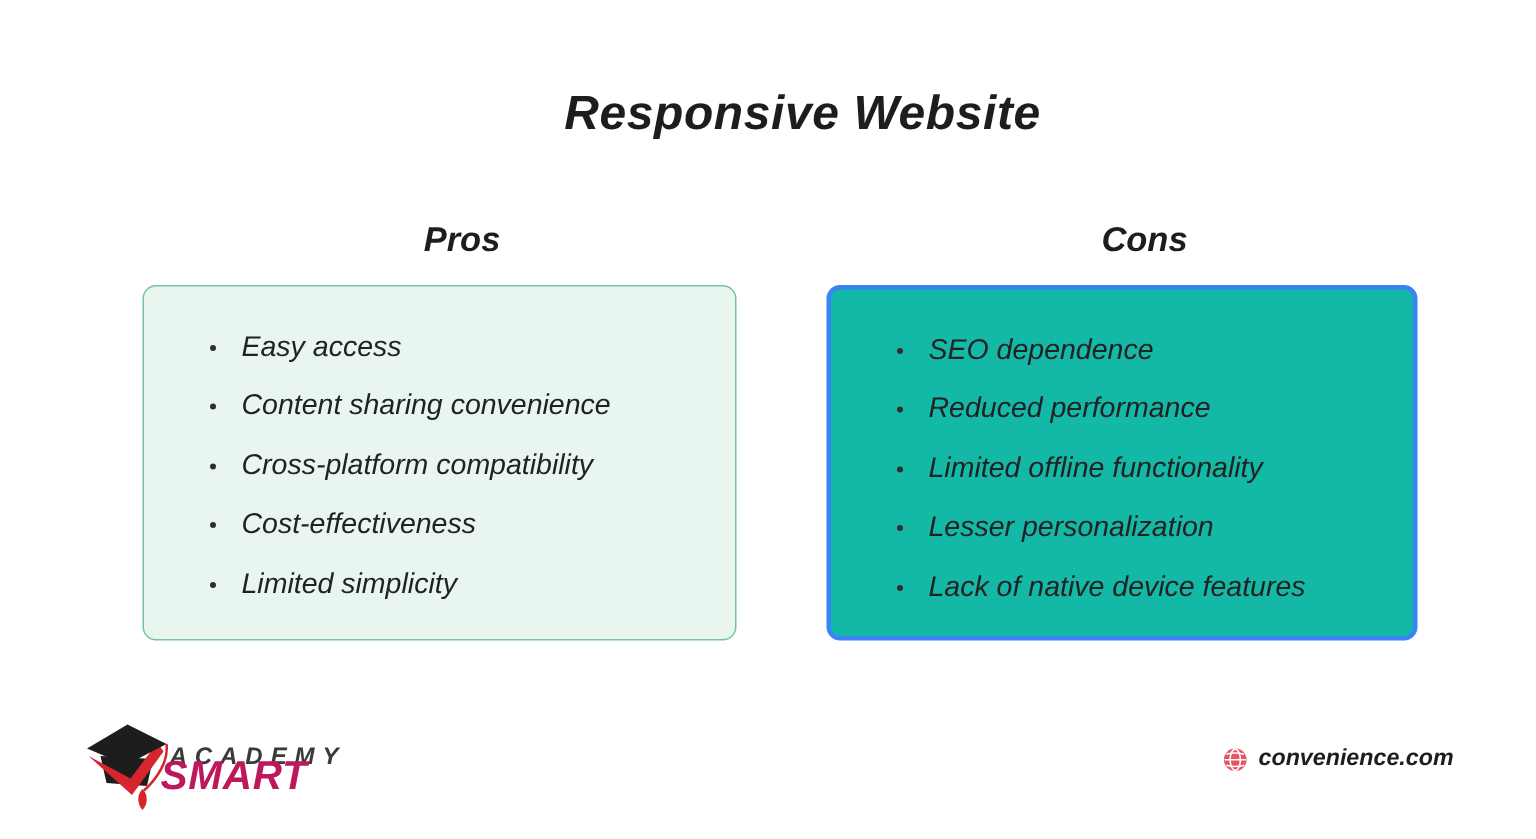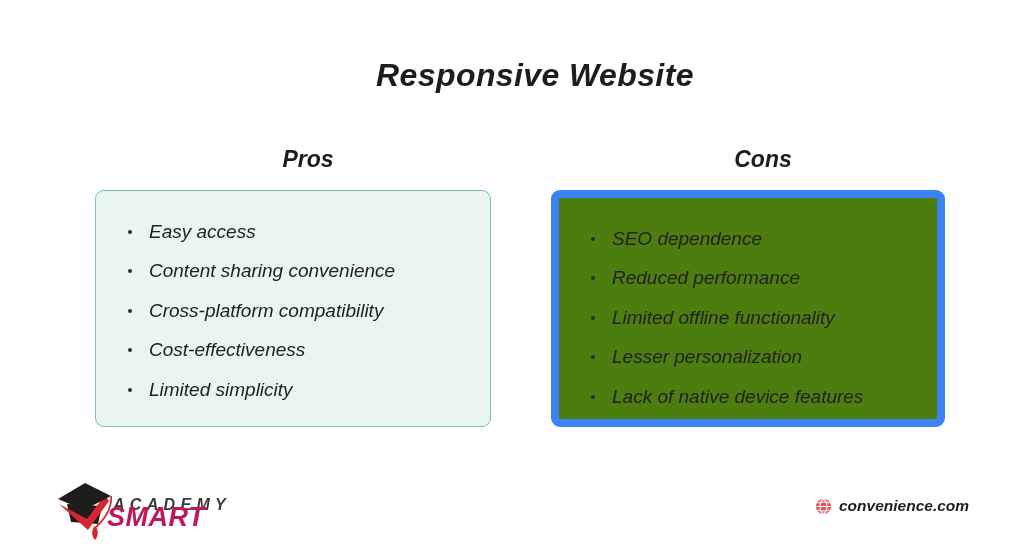--- a/index.html
+++ b/index.html
@@ -44,27 +44,27 @@
     border-radius: 9px;
     box-sizing: border-box;
   }
   .pros-box {
     left: 95px; width: 396px;
     background: #e9f6ef;
     border: 1.5px solid #77c49c;
   }
   .cons-box {
     left: 551px; width: 394px;
-    background: #4d7c0f;
-    border: 8px solid #3b82f6;
+    background: #14b8a6;
+    border: 3px solid #3b82f6;
   }
   .box ul {
     list-style: none;
     margin: 0;
-    padding: 21px 12px 0 0;
+    padding: 21px 12px 0 12px;
   }
   .box li {
     position: relative;
     height: 39.5px;
     display: flex;
     align-items: center;
     padding-left: 53px;
     font-size: 19px;
     color: #222222;
     white-space: nowrap;

